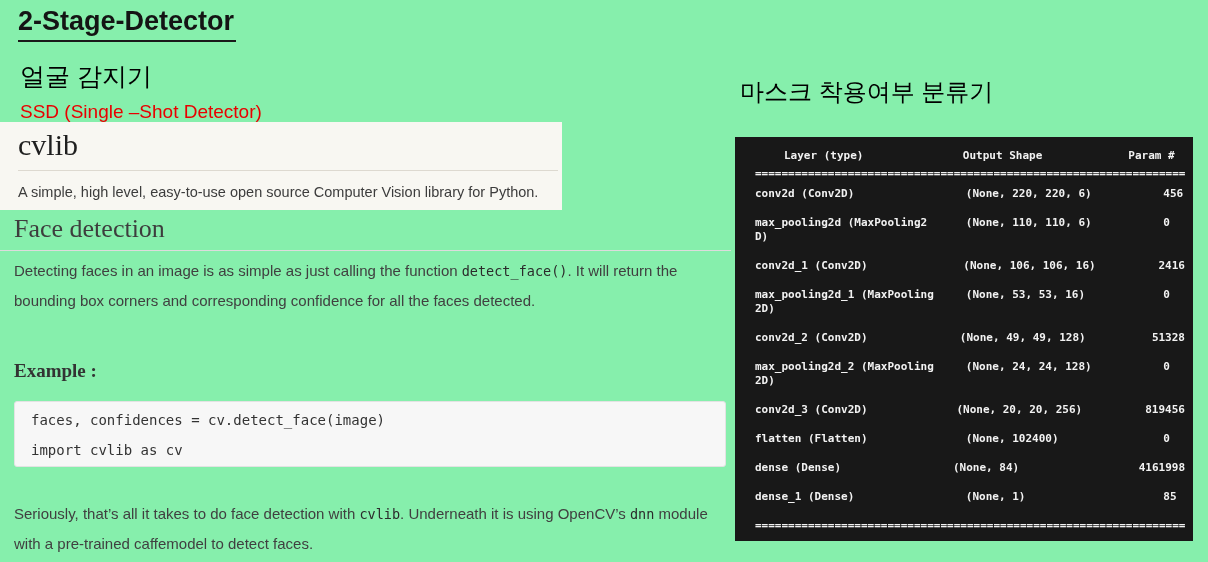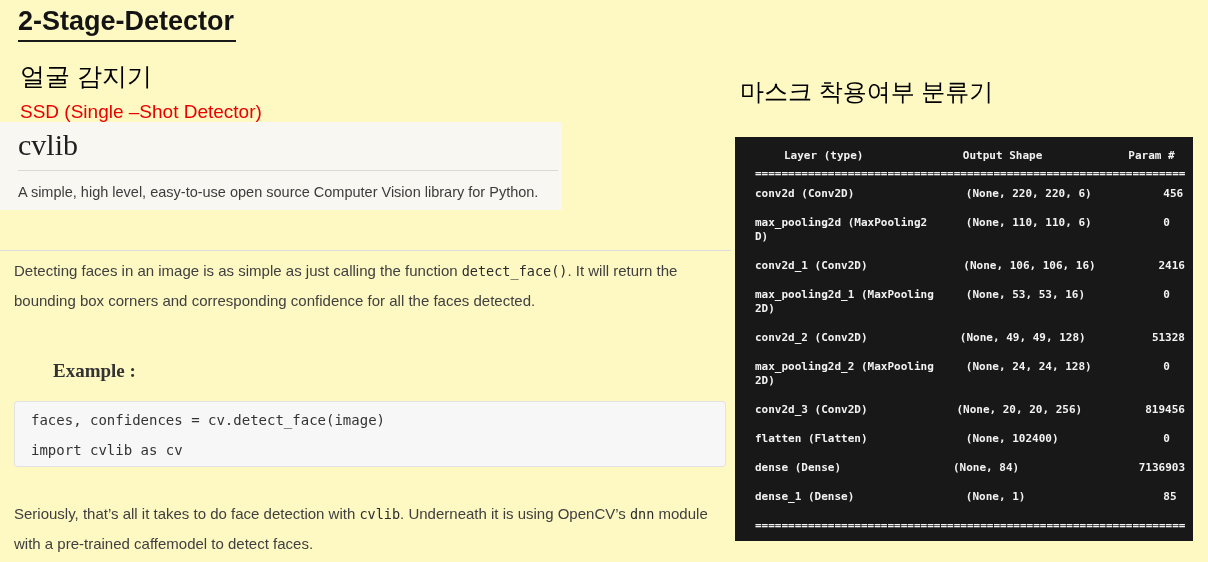--- a/index.html
+++ b/index.html
@@ -1,21 +1,21 @@
 <!DOCTYPE html>
 <html style="--accent_red: #e90000; --terminal_bg: #181818; --terminal_text: #f2f2f2; --doc_header_bg: #f8f7f2; --code_block_bg: #f7f7f7;"><head>
   <meta charset="utf-8">
   <style>
     * { margin: 0; padding: 0; box-sizing: border-box; }
     html, body { background: #ffffff; }
     #canvas {
       position: relative;
       width: 1208px;
       height: 562px;
-      background: #fef9c3;
+      background: #86efac;
       overflow: hidden;
       font-family: "Liberation Sans", sans-serif;
       color: #222;
     }
 
     
     .main-title {
       position: absolute;
       left: 18px;
       top: 6px;
@@ -113,21 +113,20 @@
       color: #2b2b2b;
     }
     .example-heading {
       position: absolute;
       left: 14px;
       top: 360px;
       font-family: "Liberation Serif", serif;
       font-size: 19px;
       font-weight: bold;
       color: #333;
-      margin-left: 39px;
     }
     .code-block {
       position: absolute;
       left: 14px;
       top: 401px;
       width: 712px;
       height: 66px;
       background: var(--code_block_bg, #f7f7f7);
       border: 1px solid #e3e3e3;
       border-radius: 3px;
@@ -179,20 +178,21 @@
 
   <div class="ko-left">얼굴 감지기</div>
   <div class="red-sub">SSD (Single –Shot Detector)</div>
 
   <div class="cvlib-block">
     <div class="cvlib-brand">cvlib</div>
     <div class="cvlib-rule"></div>
     <div class="cvlib-tagline">A simple, high level, easy-to-use open source Computer Vision library for Python.</div>
   </div>
 
+  <div class="fd-heading">Face detection</div>
   <div class="fd-rule"></div>
 
   <p class="fd-para fd-para1"><span>Detecting faces in an image is as simple as just calling the function </span><code class="inline-code">detect_face()</code><span>. It will return the bounding box corners and corresponding confidence for all the faces detected.</span></p>
 
   <div class="example-heading">Example :</div>
 
   <div class="code-block">
     <div class="code-line">faces, confidences = cv.detect_face(image)</div>
     <div class="code-line">import cvlib as cv</div>
   </div>
@@ -245,21 +245,21 @@
           <span class="ms-c2">819456</span>
         </div>
         <div class="ms-row ms-data-row">
           <span class="ms-c0">flatten (Flatten)</span>
           <span class="ms-c1">(None, 102400)</span>
           <span class="ms-c2">0</span>
         </div>
         <div class="ms-row ms-data-row">
           <span class="ms-c0">dense (Dense)</span>
           <span class="ms-c1">(None, 84)</span>
-          <span class="ms-c2">7136903</span>
+          <span class="ms-c2">4161998</span>
         </div>
         <div class="ms-row ms-data-row">
           <span class="ms-c0">dense_1 (Dense)</span>
           <span class="ms-c1">(None, 1)</span>
           <span class="ms-c2">85</span>
         </div>
       </div>
     <div class="ms-sep ms-sep-bottom">========================================================================</div>
   </div>
 

